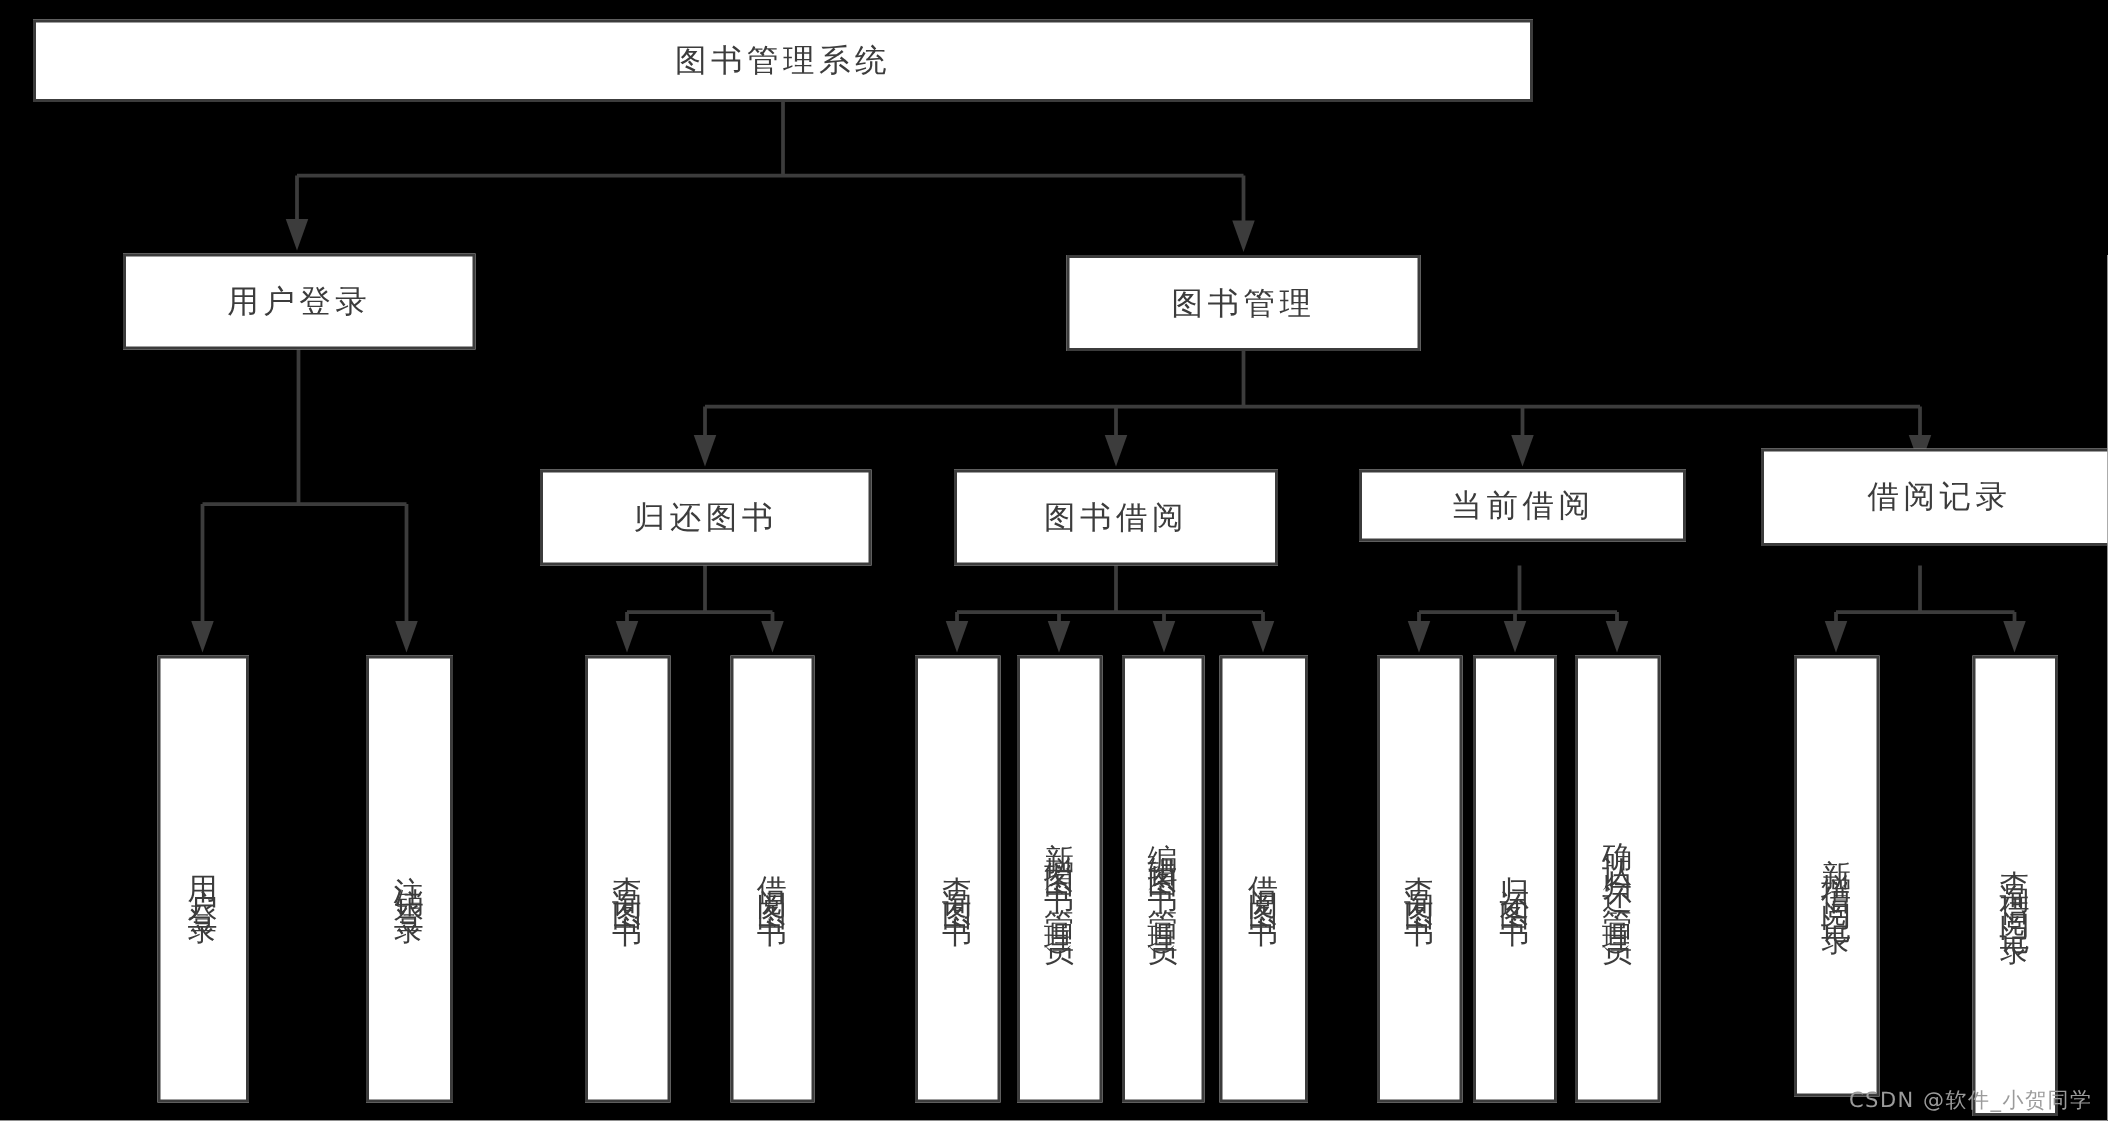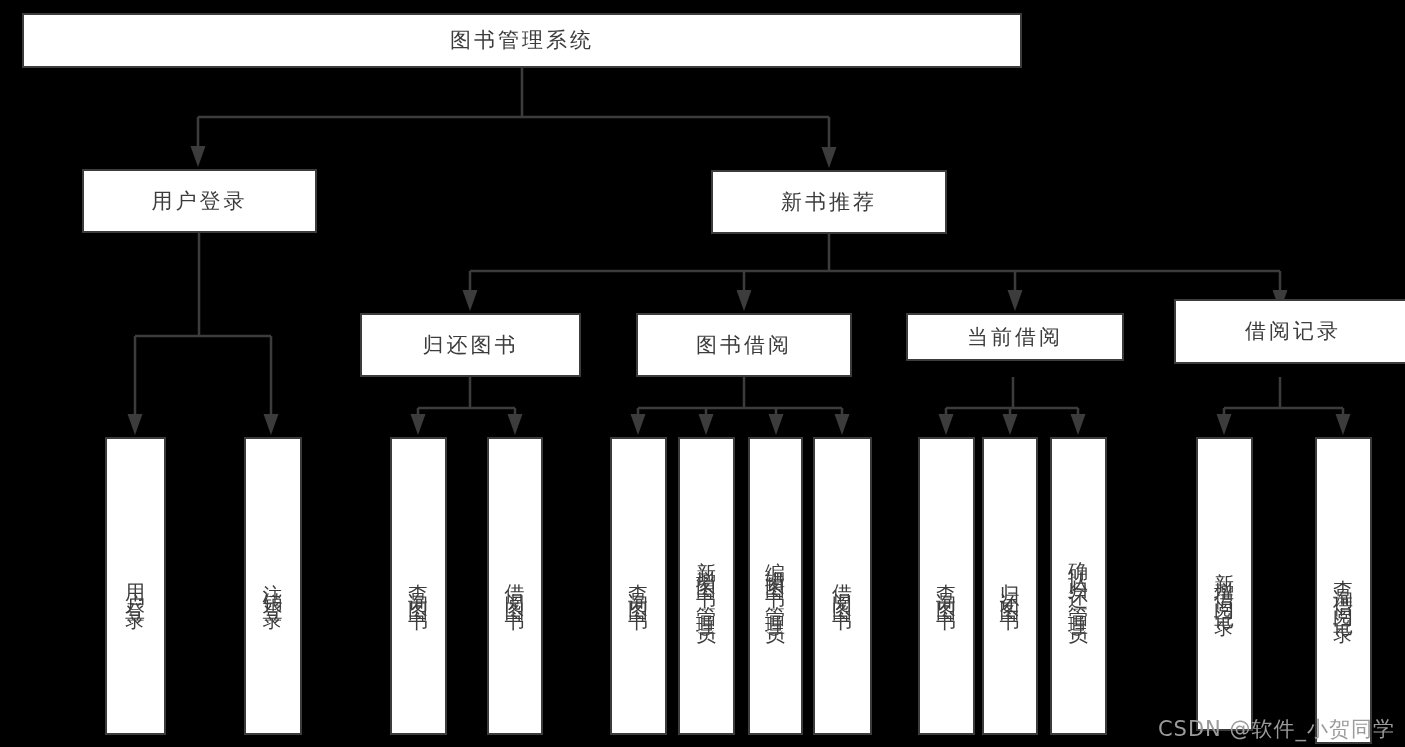--- a/index.html
+++ b/index.html
@@ -44,21 +44,21 @@
     writing-mode: vertical-rl;
     text-orientation: mixed;
     font-size: 20px;
     letter-spacing: 9px;
     line-height: 1;
   }
   #watermark {
     position: absolute;
     right: 10px;
     bottom: 4px;
-    font-size: 21px;
+    font-size: 14px;
     color: #9b9b9b;
     letter-spacing: 1px;
     z-index: 3;
     white-space: nowrap;
   }
   .stroke { stroke: #3c3c3c; stroke-width: 2.5; fill: none; }
   .arrow  { fill: #3c3c3c; stroke: none; }
 </style>
 </head>
 <body>
@@ -105,21 +105,21 @@
   </svg>
 
   <div class="hbox" style="left:22px; top:13px; width:1000px; height:55px;">
     <span>图书管理系统</span>
   </div>
 
   <div class="hbox" style="left:82px; top:169px; width:235px; height:64px;">
     <span>用户登录</span>
   </div>
   <div class="hbox" style="left:711px; top:170px; width:236px; height:64px;">
-    <span>新书推荐</span>
+    <span>图书管理</span>
   </div>
 
   <div class="hbox" style="left:360px; top:313px; width:221px; height:64px;">
     <span>归还图书</span>
   </div>
   <div class="hbox" style="left:636px; top:313px; width:216px; height:64px;justify-content:center;">
     <span>图书借阅</span>
   </div>
   <div class="hbox" style="left:906px; top:313px; width:218px; height:48px;">
     <span>当前借阅</span>

